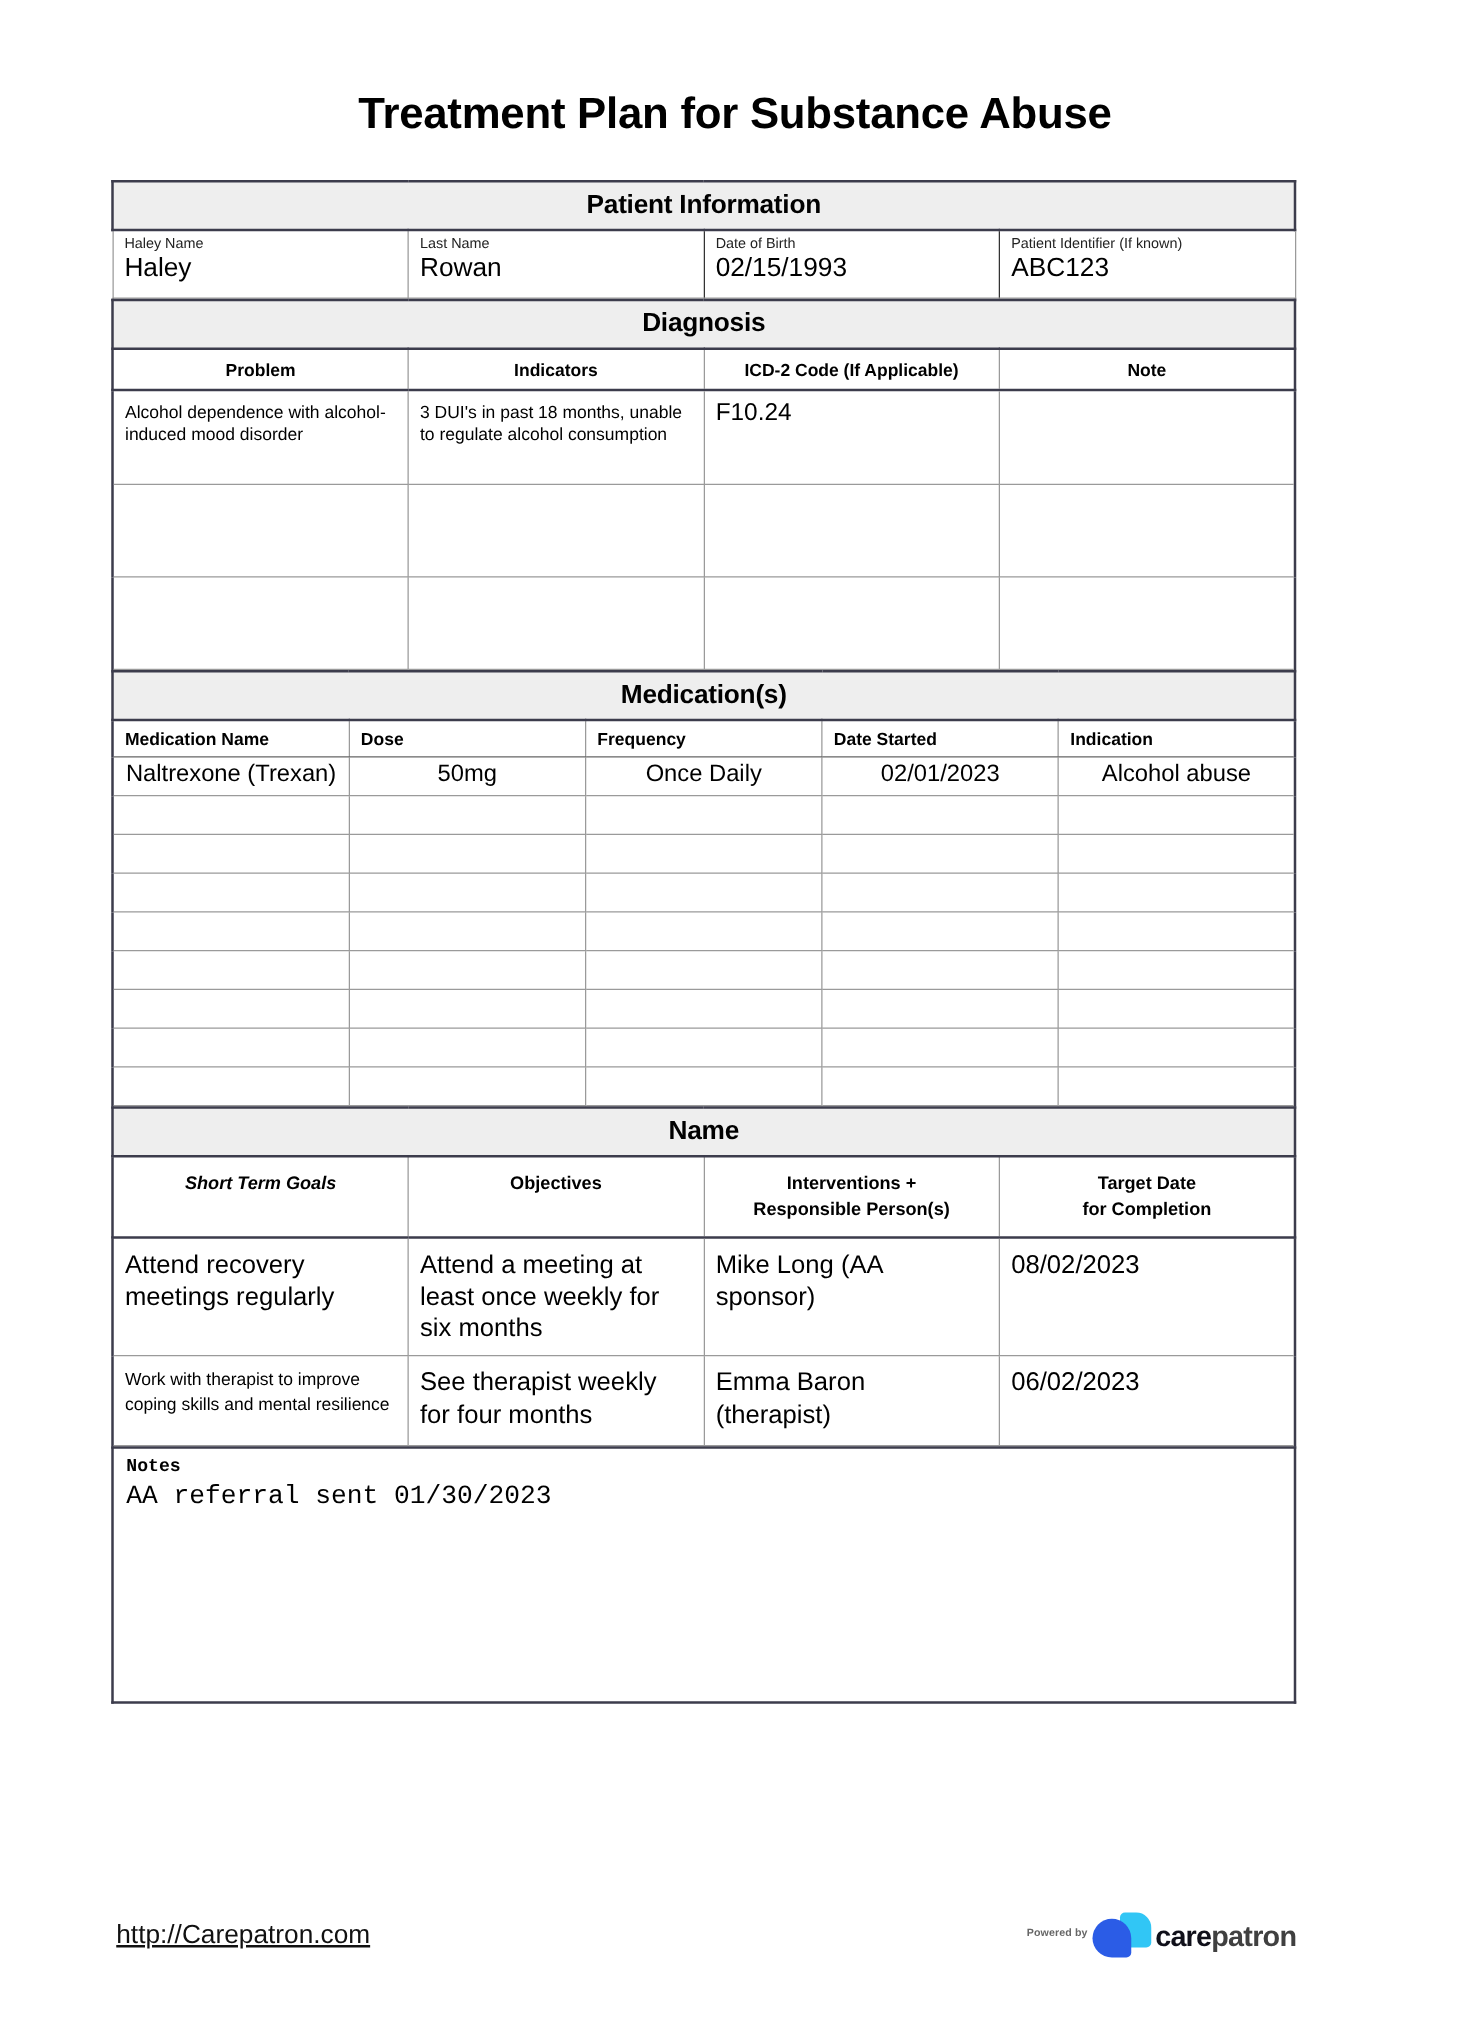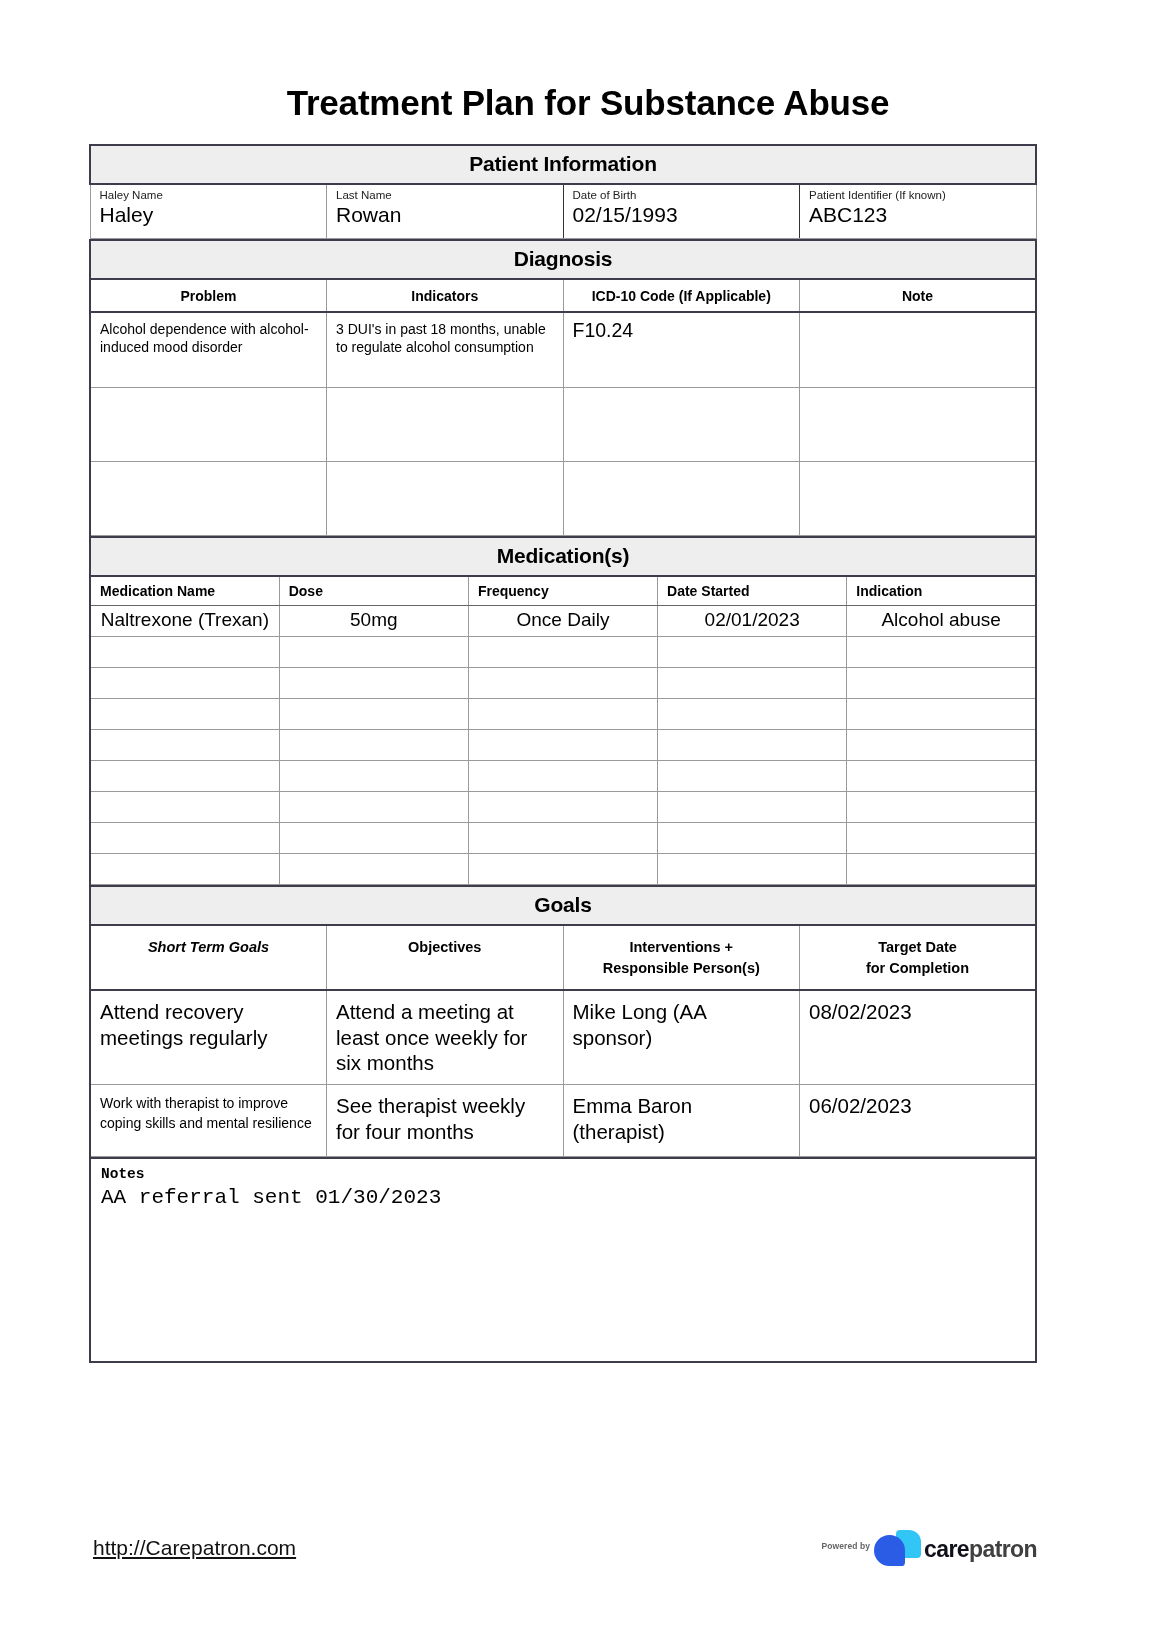--- a/index.html
+++ b/index.html
@@ -11,21 +11,21 @@
     width: 1176px;
     height: 1630px;
     font-family: "Liberation Sans", sans-serif;
     color: #000;
     position: relative;
     overflow: hidden;
   }
   .page {
     width: 1176px;
     height: 1630px;
-    padding: 12px;
+    padding: 0;
     position: relative;
   }
   .doc-title {
     text-align: center;
     font-size: 35px;
     font-weight: bold;
     letter-spacing: -0.2px;
     margin: 0;
     padding-top: 72px;
     padding-bottom: 0;
@@ -274,21 +274,21 @@
       </table>
 
     <table class="grid">
       <tbody>
           <tr>
         <td colspan="4" class="section-banner">Diagnosis</td>
       </tr>
       <tr>
         <td class="col-head side-b-l" style="width:237px;">Problem</td>
         <td class="col-head" style="width:237px;">Indicators</td>
-        <td class="col-head" style="width:237px;">ICD-10 Code (If Applicable)</td>
+        <td class="col-head" style="width:237px;">ICD-2 Code (If Applicable)</td>
         <td class="col-head side-b-r" style="width:237px;">Note</td>
       </tr>
       <tr class="row-tall">
         <td class="cell-sm side-b-l">Alcohol dependence with alcohol-induced mood disorder</td>
         <td class="cell-sm">3 DUI's in past 18 months, unable to regulate alcohol consumption</td>
         <td class="cell-md">F10.24</td>
         <td class="cell-sm side-b-r"></td>
       </tr>
       <tr class="row-empty">
         <td class="cell-sm side-b-l"></td>
@@ -379,21 +379,21 @@
         <td></td>
         <td></td>
         <td class="last"></td>
       </tr>
     </tbody>
       </table>
 
     <table class="grid">
       <tbody>
           <tr>
-        <td colspan="4" class="section-banner">Goals</td>
+        <td colspan="4" class="section-banner">Name</td>
       </tr>
       <tr class="goal-head">
         <td class="first" style="width:272px;font-style:italic;">Short Term Goals</td>
         <td style="width:262px;">Objectives</td>
         <td style="width:270px;">
           <span>Interventions +</span><br>
           <span>Responsible Person(s)</span>
         </td>
         <td class="last" style="width:144px;">
           <span>Target Date</span><br>

